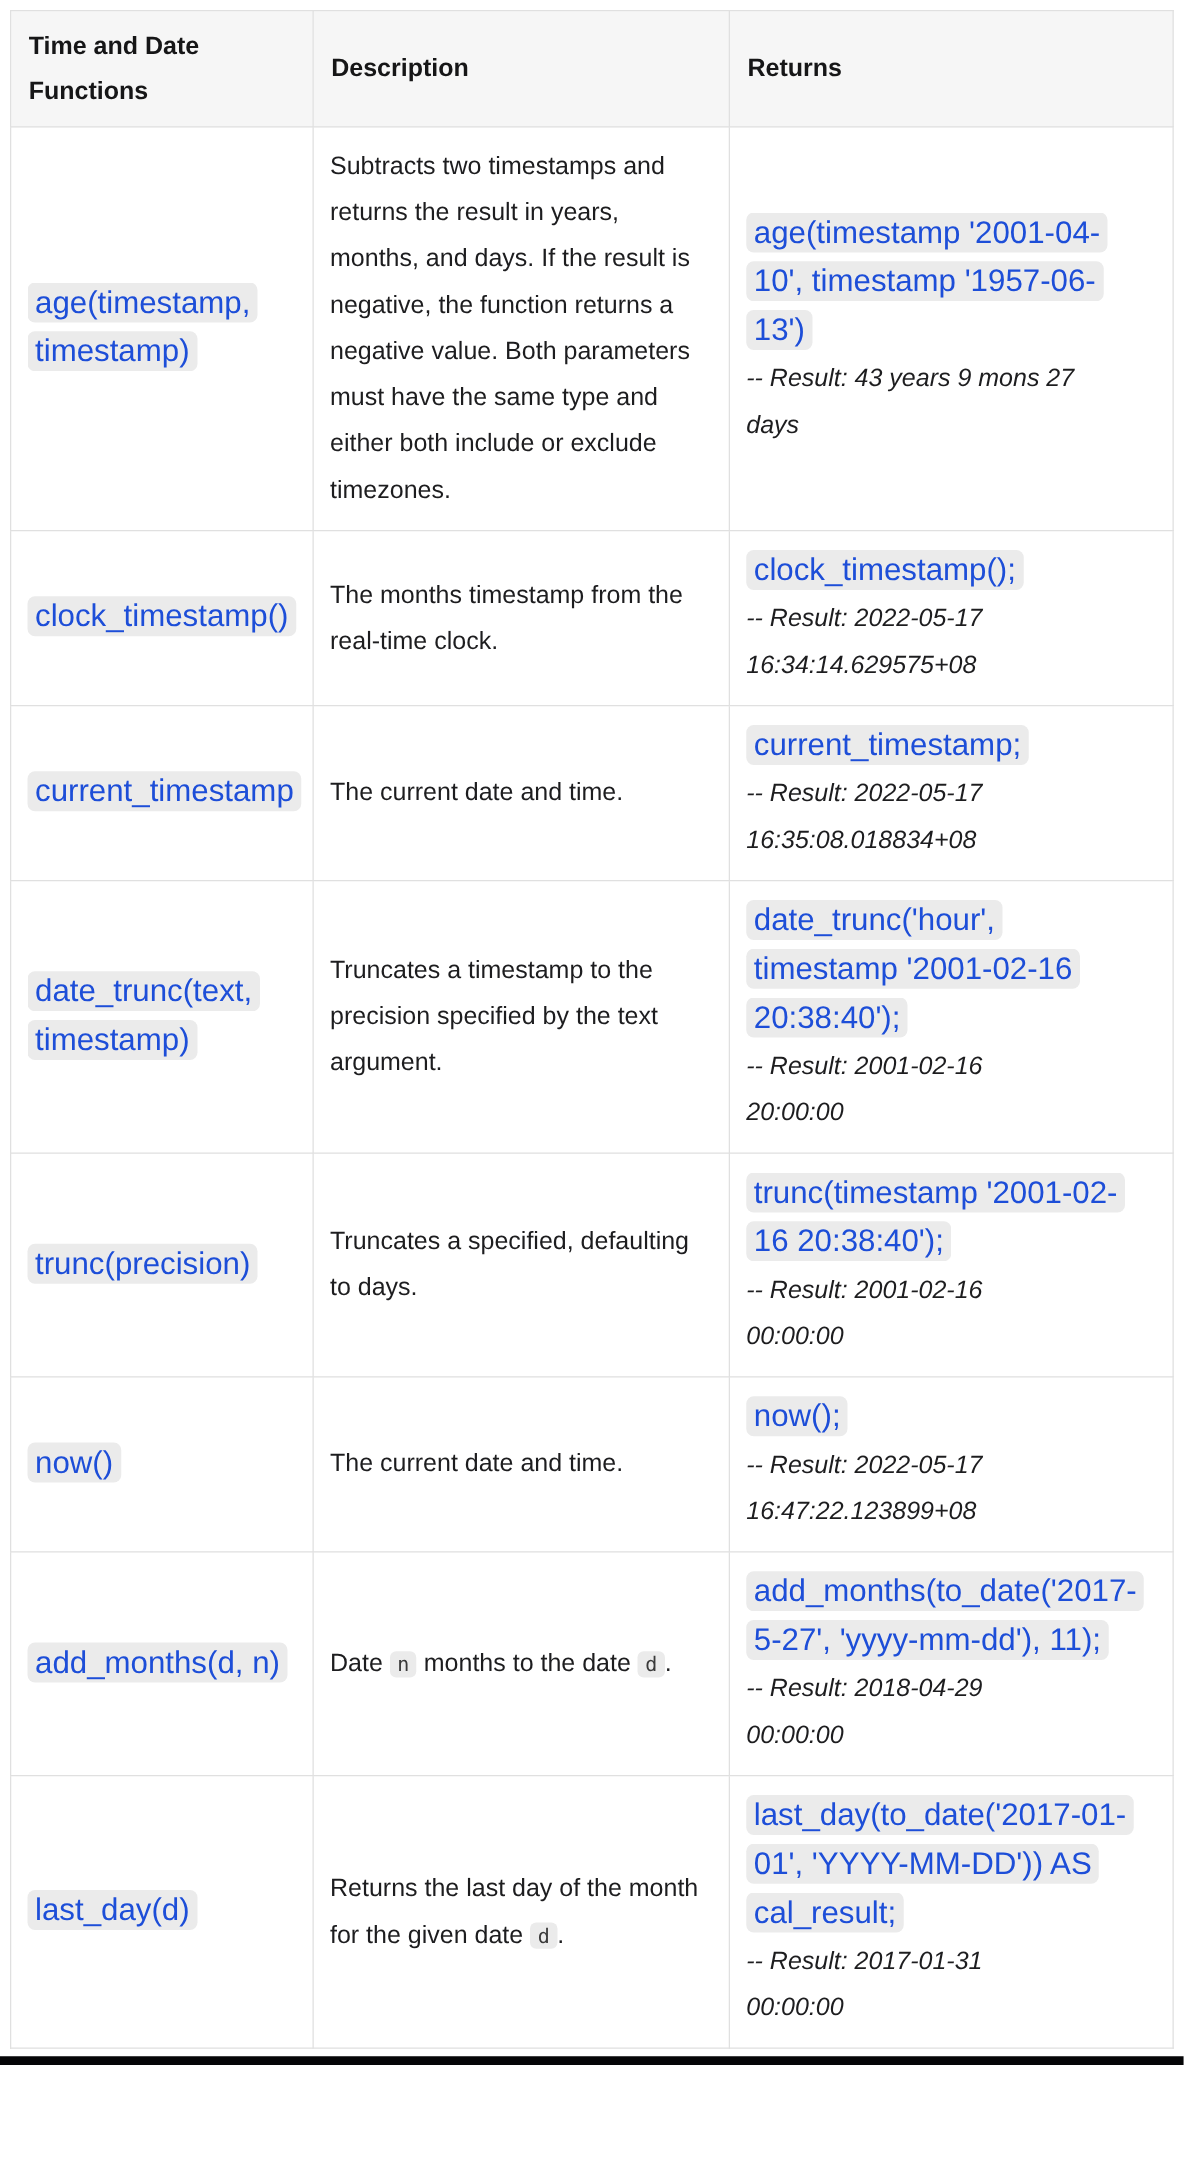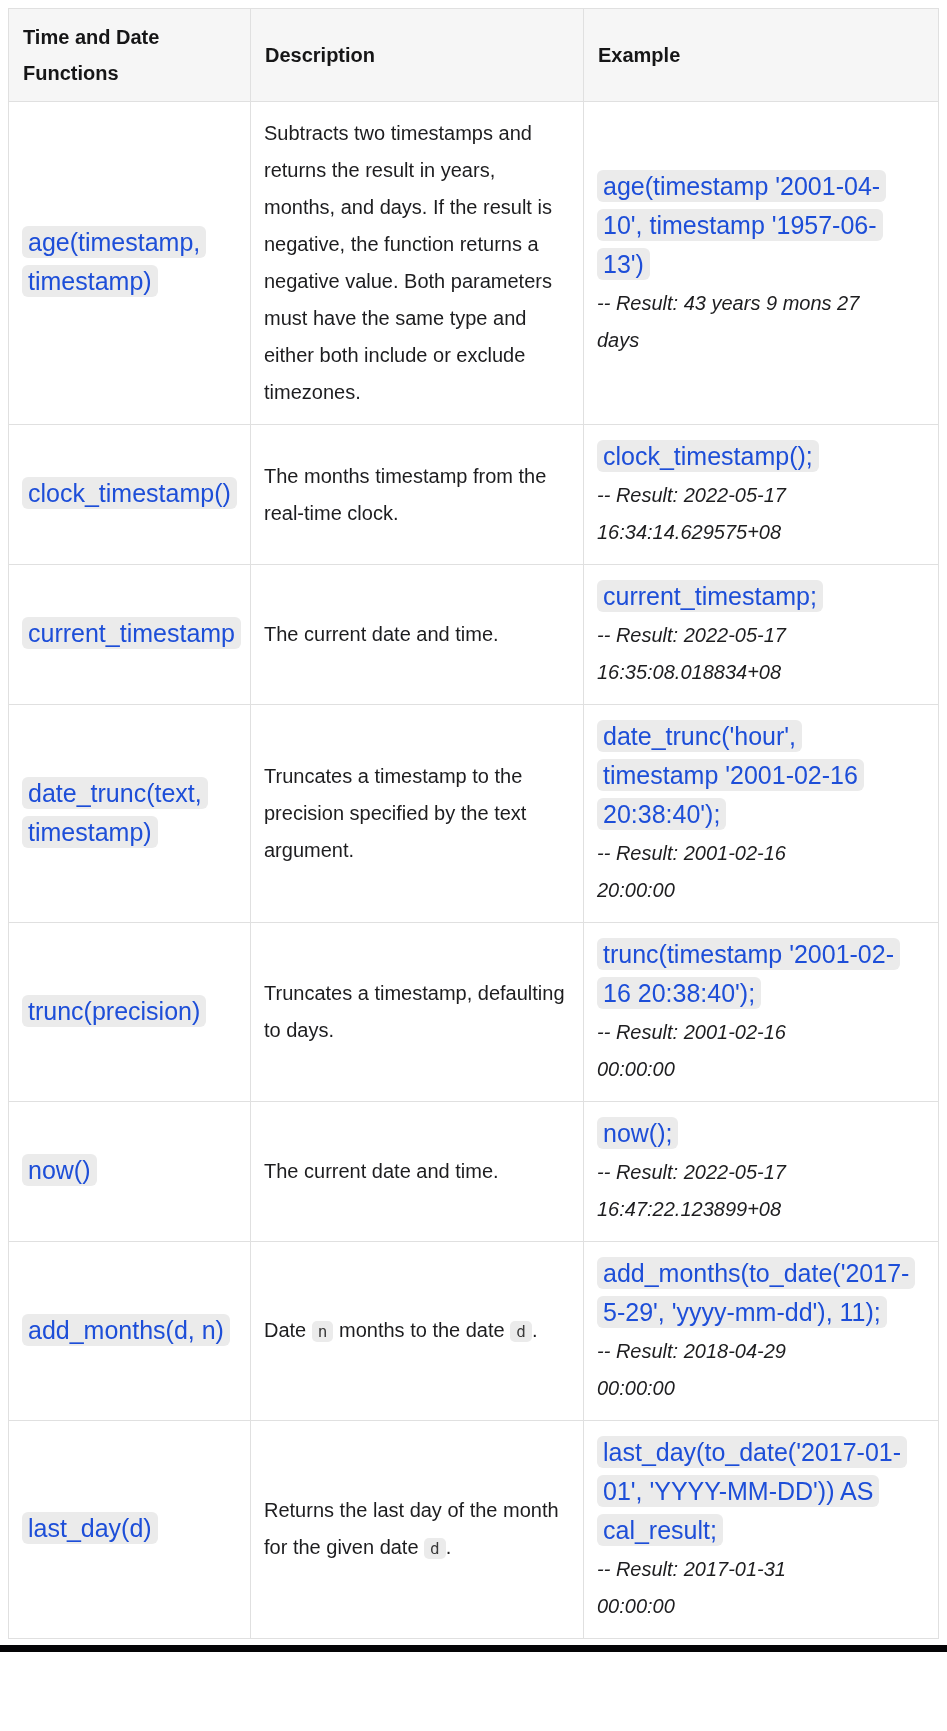--- a/index.html
+++ b/index.html
@@ -72,21 +72,21 @@
   <table class="fn-table">
     <colgroup>
       <col class="c1">
         <col class="c2">
         <col class="c3">
     </colgroup>
     <thead>
       <tr>
         <th>Time and Date Functions</th>
         <th>Description</th>
-        <th>Example</th>
+        <th>Returns</th>
       </tr>
     </thead>
     <tbody>
 
       <tr>
         <td>
           <div class="fn-code"><code class="chip">age(timestamp, timestamp)</code></div>
         </td>
         <td>
           <span>Subtracts two timestamps and returns the result in years, months, and days. If the result is negative, the function returns a negative value. Both parameters must have the same type and either both include or exclude timezones.</span>
@@ -135,21 +135,21 @@
           <div class="ex-code"><code class="chip">date_trunc('hour', timestamp '2001-02-16 20:38:40');</code></div>
           <div class="ex-result">-- Result: 2001-02-16 20:00:00</div>
         </td>
       </tr>
 
       <tr>
         <td>
           <div class="fn-code"><code class="chip">trunc(precision)</code></div>
         </td>
         <td>
-          <span>Truncates a timestamp, defaulting to days.</span>
+          <span>Truncates a specified, defaulting to days.</span>
         </td>
         <td>
           <div class="ex-code"><code class="chip">trunc(timestamp '2001-02-16 20:38:40');</code></div>
           <div class="ex-result">-- Result: 2001-02-16 00:00:00</div>
         </td>
       </tr>
 
       <tr>
         <td>
           <div class="fn-code"><code class="chip">now()</code></div>
@@ -164,21 +164,21 @@
       </tr>
 
       <tr>
         <td>
           <div class="fn-code"><code class="chip">add_months(d, n)</code></div>
         </td>
         <td>
           <span>Date </span><code class="chip-sm">n</code><span> months to the date </span><code class="chip-sm">d</code><span>.</span>
         </td>
         <td>
-          <div class="ex-code"><code class="chip">add_months(to_date('2017-5-29', 'yyyy-mm-dd'), 11);</code></div>
+          <div class="ex-code"><code class="chip">add_months(to_date('2017-5-27', 'yyyy-mm-dd'), 11);</code></div>
           <div class="ex-result">-- Result: 2018-04-29 00:00:00</div>
         </td>
       </tr>
 
       <tr>
         <td>
           <div class="fn-code"><code class="chip">last_day(d)</code></div>
         </td>
         <td>
           <span>Returns the last day of the month for the given date </span><code class="chip-sm">d</code><span>.</span>

